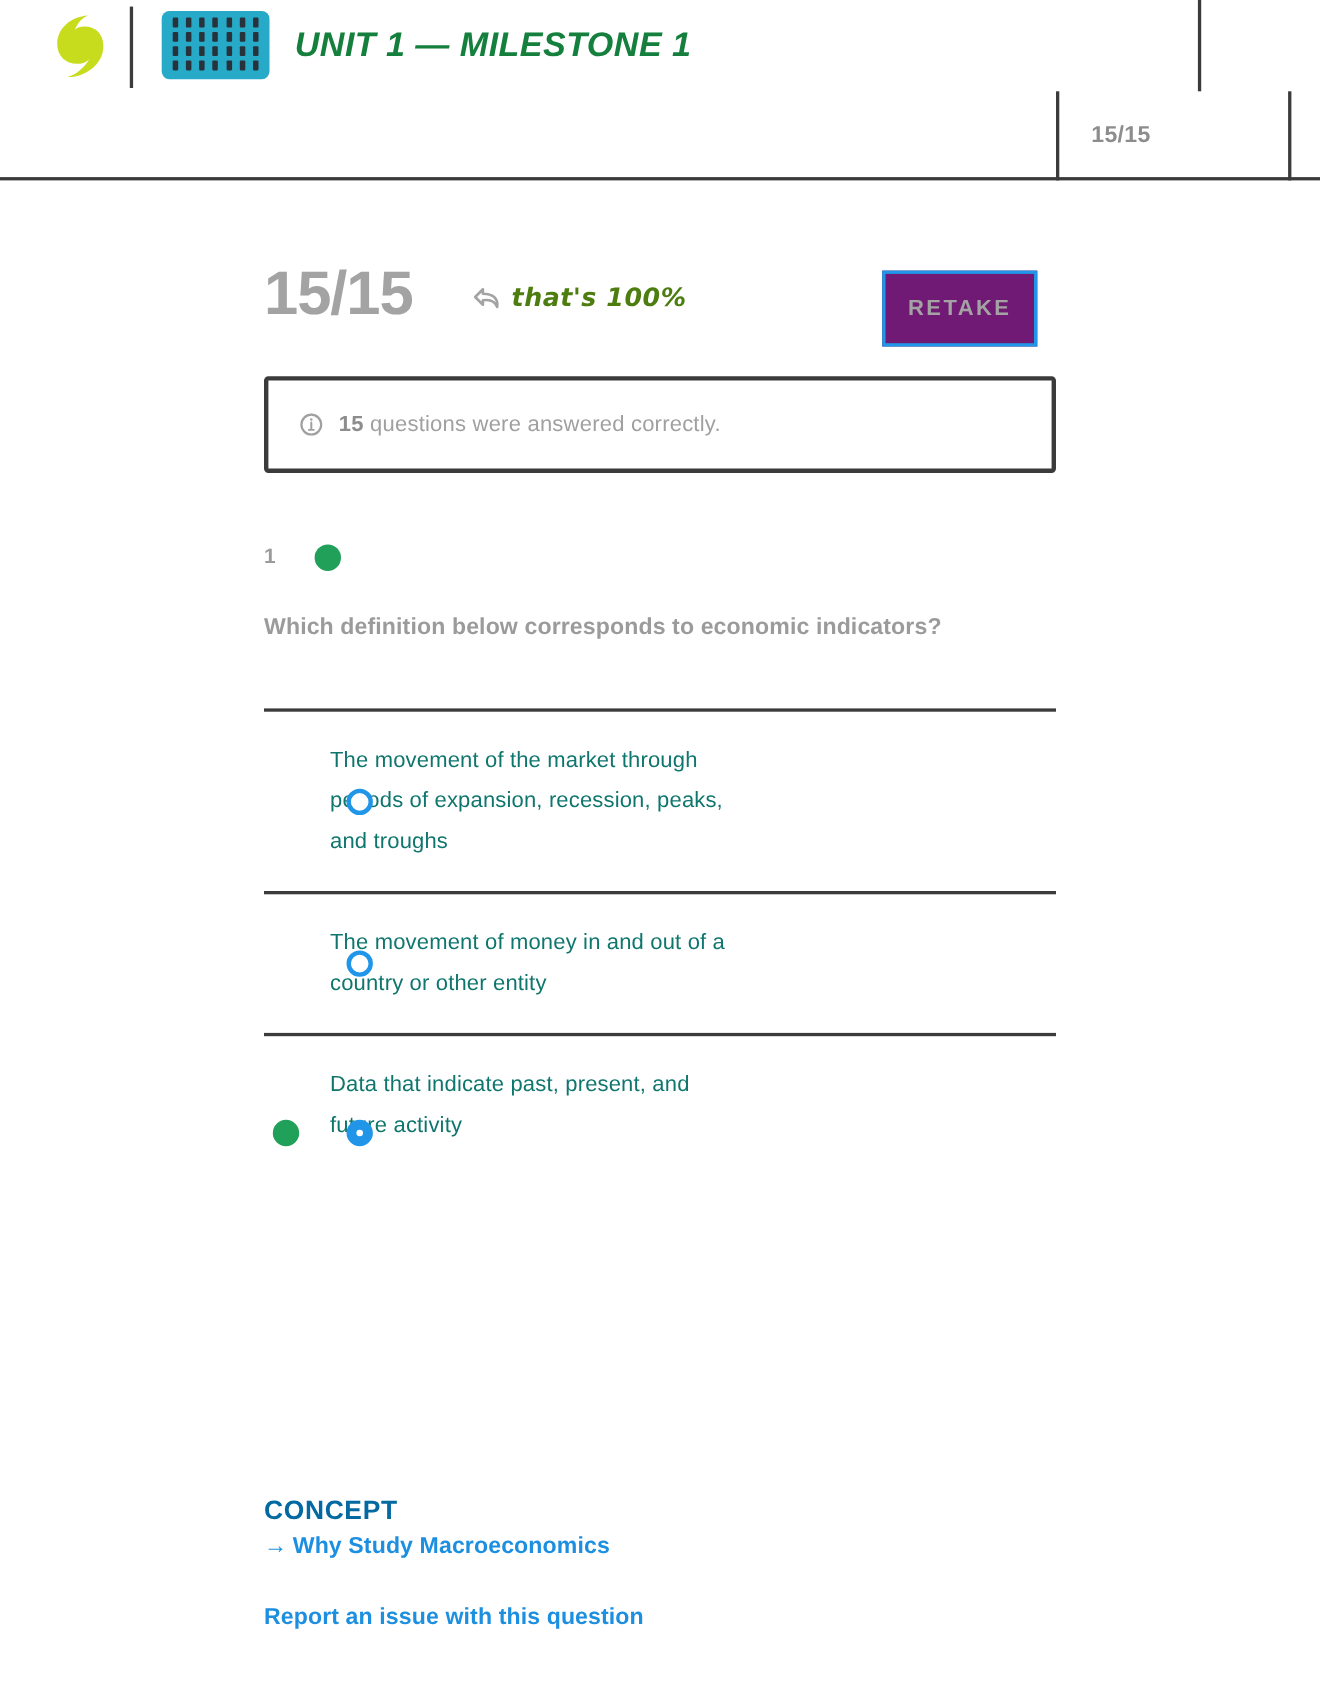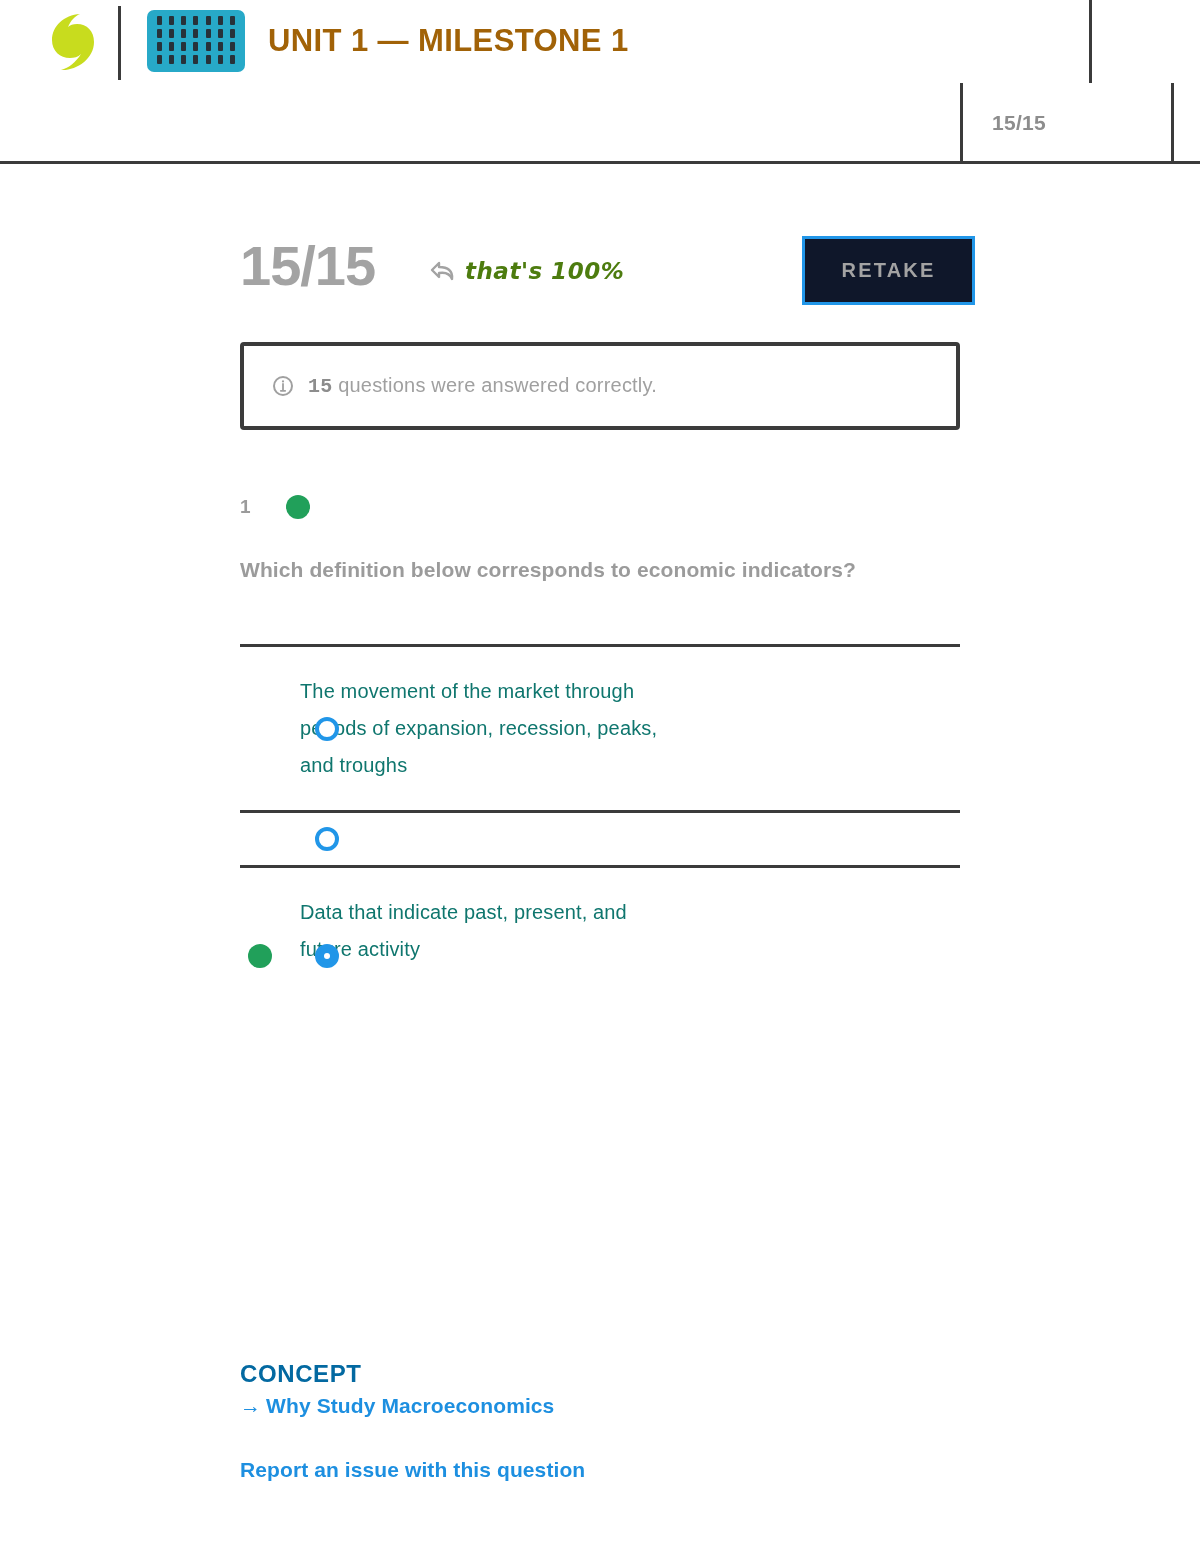--- a/index.html
+++ b/index.html
@@ -59,23 +59,24 @@
     height: 9px;
     margin: 0 auto;
     background: #27323a;
     border-radius: 1px;
   }
   .header-title {
     position: absolute;
     left: 268px; top: 23px;
     font-size: 31px;
     font-weight: bold;
-    color: #a16207;
+    color: #15803d;
     letter-spacing: 0.4px;
     white-space: nowrap;
+    font-style: italic;
   }
   .header-div-2 {
     position: absolute;
     left: 1089px; top: 0;
     width: 3px; height: 83px;
     background: #3b3b3b;
   }
   .header-div-3 {
     position: absolute;
     left: 960px; top: 83px;
@@ -127,24 +128,24 @@
   .score-note-text {
     font-family: "DejaVu Sans", sans-serif;
     font-size: 23px;
     font-style: italic;
     font-weight: bold;
     color: #4d7c0f;
     letter-spacing: 0.5px;
   }
   .retake-btn {
     position: absolute;
-    left: 562px; top: 0;
-    width: 173px; height: 69px;
+    left: 562px; top: 10px;
+    width: 141px; height: 69px;
     border: 3px solid #2196e8;
-    background: #0f172a;
+    background: #701a75;
     color: #a3a3a3;
     font-family: "Liberation Sans", sans-serif;
     font-size: 20px;
     font-weight: bold;
     letter-spacing: 2.2px;
     cursor: pointer;
     padding: 0;
   }
 
   
@@ -162,21 +163,21 @@
   .info-icon {
     width: 22px; height: 22px;
     flex: 0 0 auto;
     margin-right: 14px;
   }
   .info-text {
     font-size: 20px;
     color: #a0a0a0;
     letter-spacing: 0.2px;
   }
-  .info-text b { color: #8d8d8d; font-weight: bold; font-family: Liberation Mono, monospace; }
+  .info-text b { color: #8d8d8d; font-weight: bold; }
 
   
   .q-head {
     position: absolute;
     left: 240px; top: 495px;
     display: flex;
     align-items: center;
   }
   .q-number {
     font-size: 19px;
@@ -377,20 +378,21 @@
 
 <div class="options">
 
   <div class="option">
     <span class="radio"></span>
     <span class="opt-label">The movement of the market through periods of expansion, recession, peaks, and troughs</span>
   </div>
 
   <div class="option">
     <span class="radio"></span>
+    <span class="opt-label">The movement of money in and out of a country or other entity</span>
   </div>
 
 
   <div class="option">
     <span class="opt-correct-slot">
       <span class="opt-correct-mark"></span>
     </span>
     <span class="radio selected"></span>
     <span class="opt-label">Data that indicate past, present, and future activity</span>
   </div>

